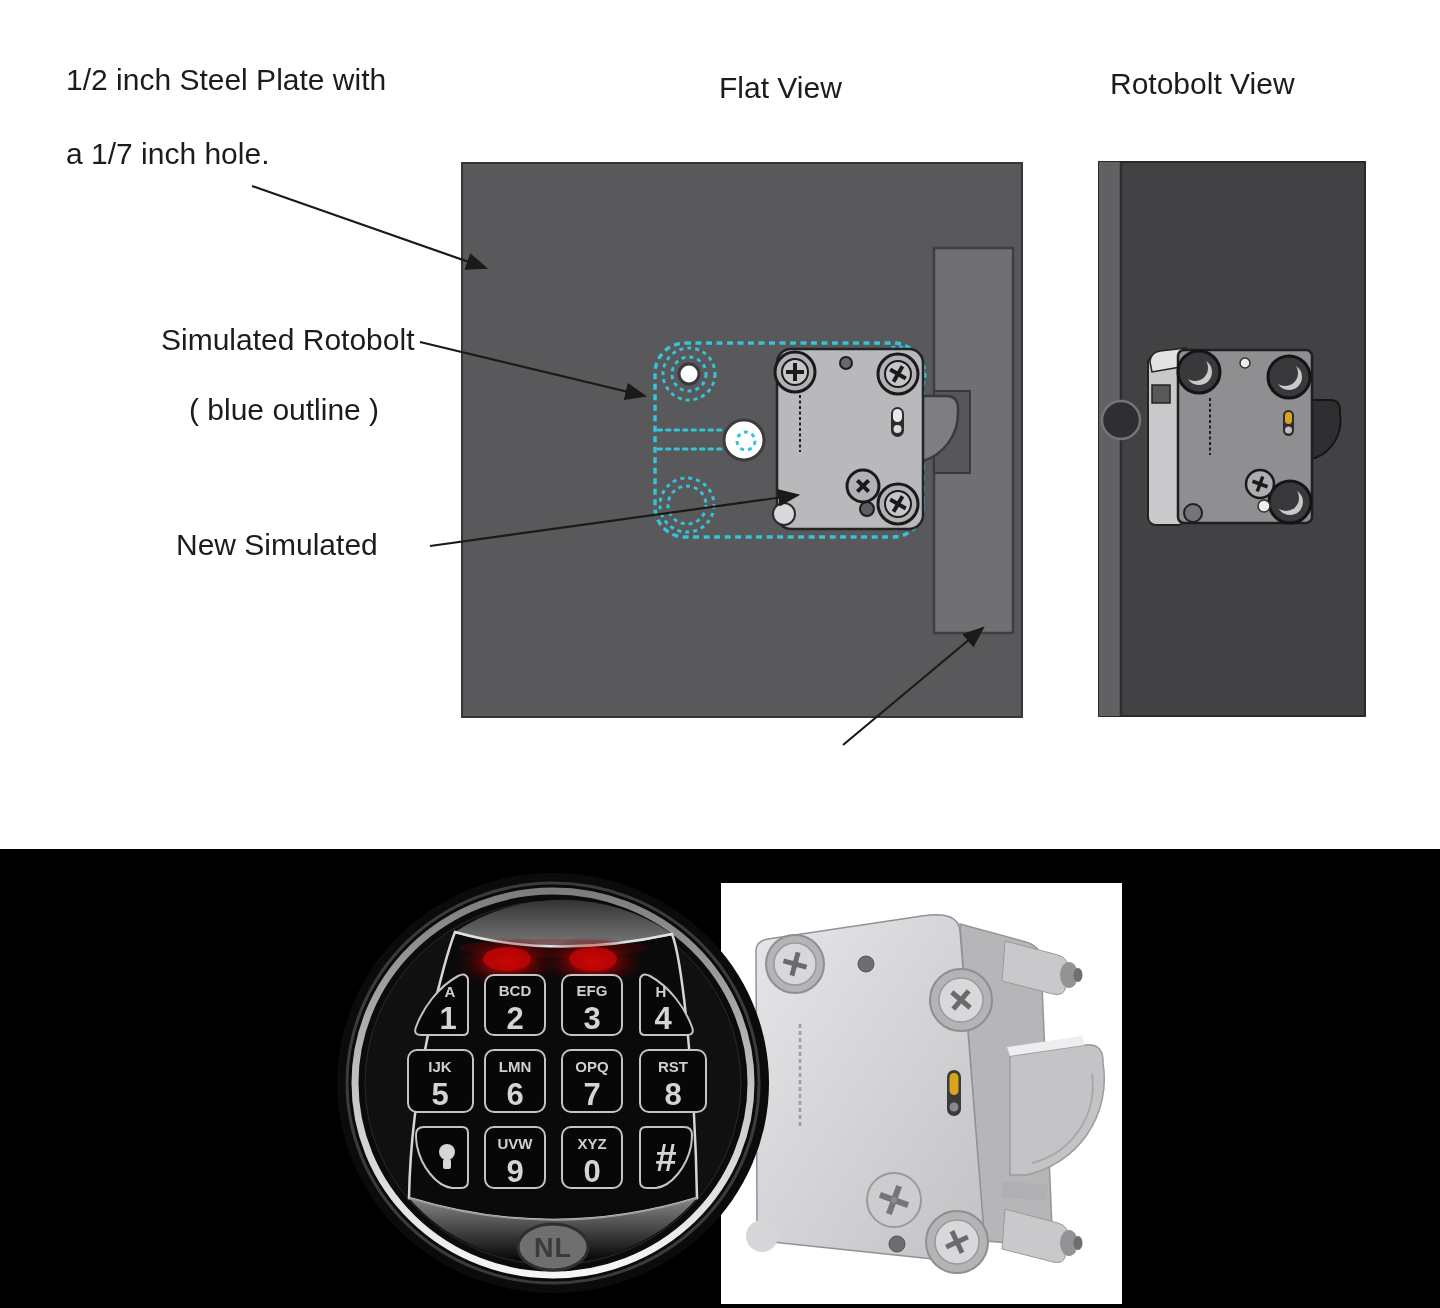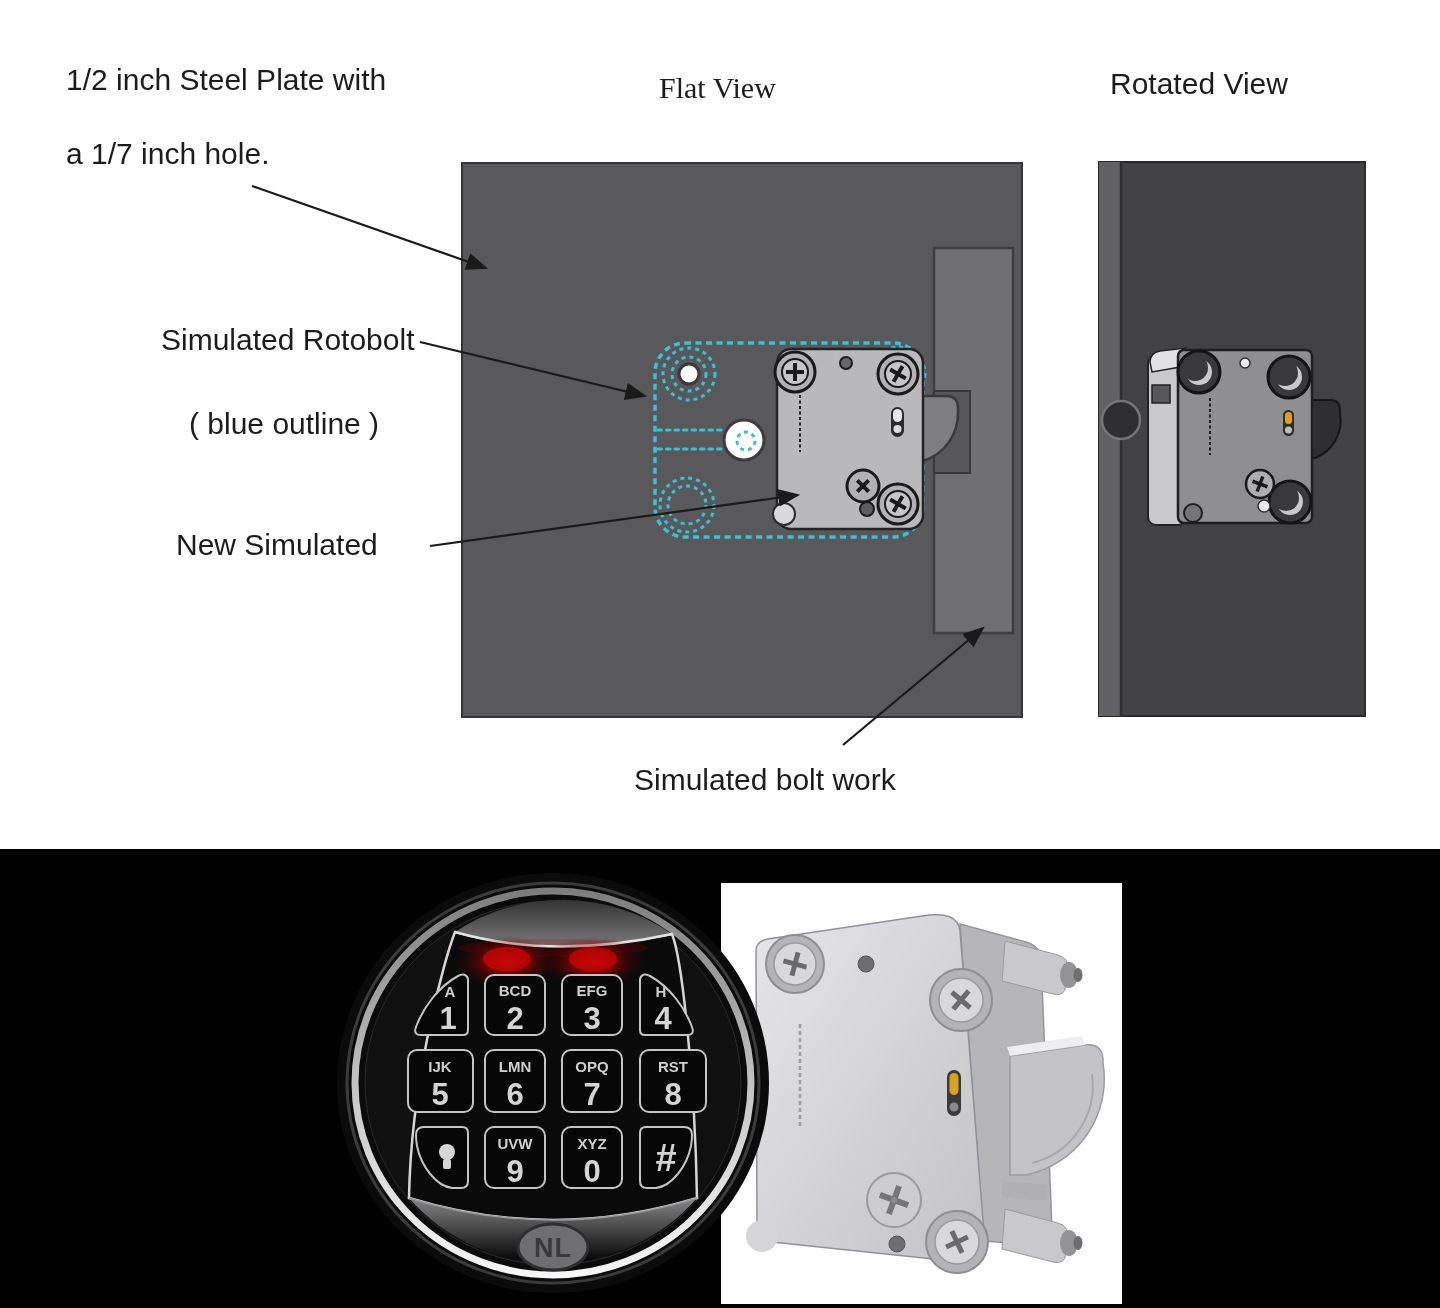--- a/index.html
+++ b/index.html
@@ -127,26 +127,25 @@
       <g stroke="#1a1a1a" stroke-width="2.2" fill="none">
         <path d="M252,186 L486,268" marker-end="url(#arw)"></path>
         <path d="M420,342 L645,396" marker-end="url(#arw)"></path>
         <path d="M430,546 L798,495" marker-end="url(#arw)"></path>
         <path d="M843,745 L983,628" marker-end="url(#arw)"></path>
       </g>
     </svg>
 
     <div class="lbl" style="left:66px;top:63px;">1/2 inch Steel Plate with</div>
     <div class="lbl" style="left:66px;top:137px;">a 1/7 inch hole.</div>
-    <div class="lbl" style="left:659px;top:71px;font-family:Liberation Serif, serif;">Flat View</div>
-    <div class="lbl" style="left:1110px;top:67px;">Rotated View</div>
+    <div class="lbl" style="left:719px;top:71px;">Flat View</div>
+    <div class="lbl" style="left:1110px;top:67px;">Rotobolt View</div>
     <div class="lbl" style="left:161px;top:323px;">Simulated Rotobolt</div>
-    <div class="lbl" style="left:189px;top:393px;margin-top:14px;">( blue outline )</div>
+    <div class="lbl" style="left:189px;top:393px;">( blue outline )</div>
     <div class="lbl" style="left:176px;top:528px;">New Simulated</div>
-    <div class="lbl" style="left:634px;top:763px;">Simulated bolt work</div>
   </div>
 
   <div class="bottom-section">
     <svg class="photo-svg" width="1440" height="459" viewBox="0 0 1440 459">
       <defs>
         <linearGradient id="chromeGrad" x1="0" y1="0" x2="0" y2="1">
           <stop offset="0" stop-color="#7d7d7d"></stop>
             <stop offset="0.55" stop-color="#c9c9c9"></stop>
             <stop offset="1" stop-color="#f6f6f6"></stop>
         </linearGradient>

